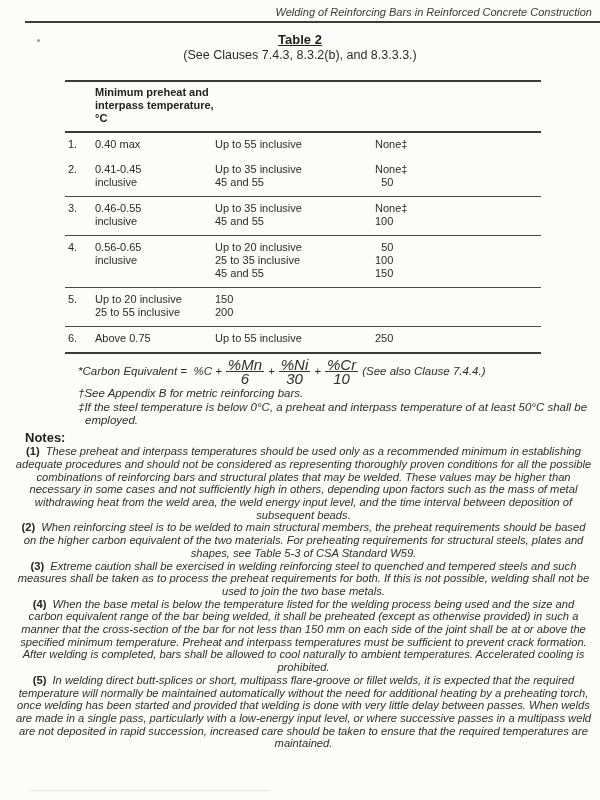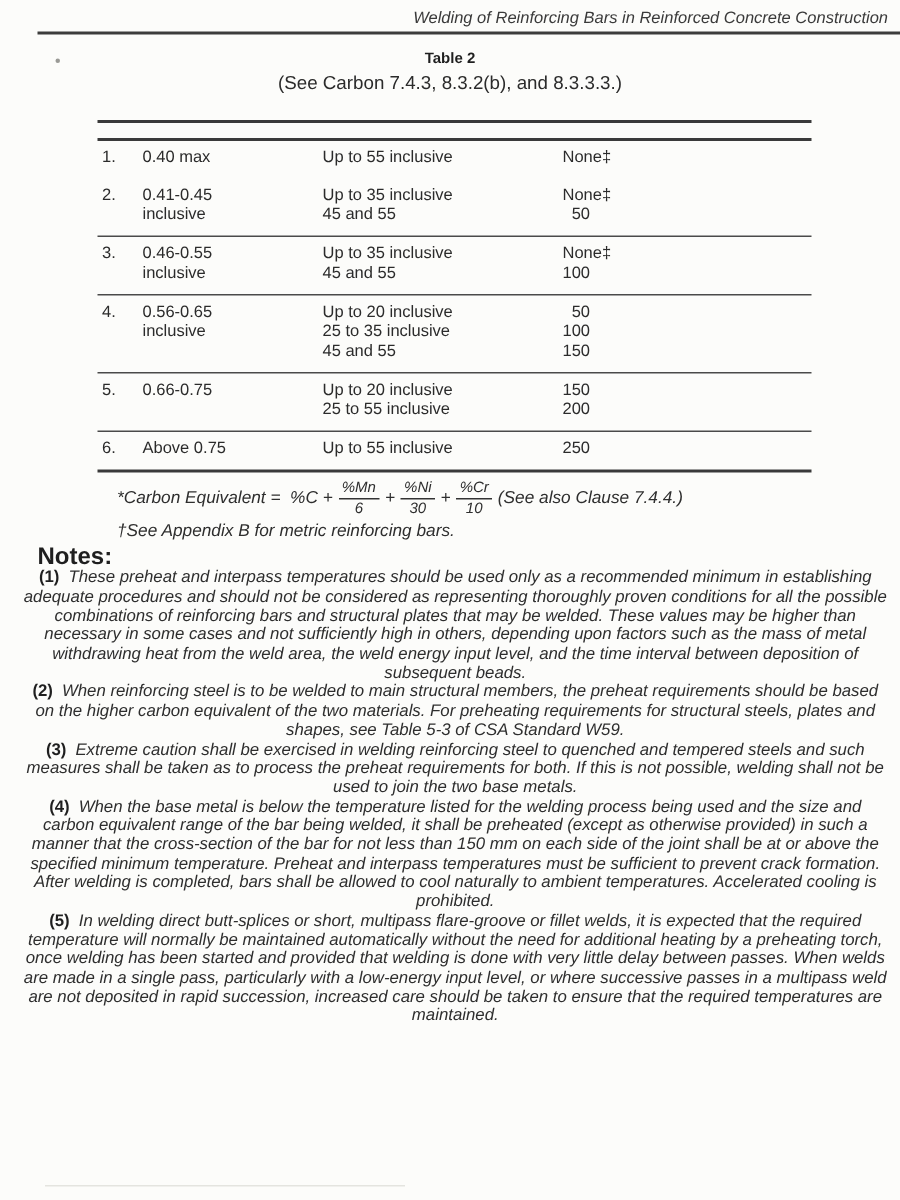--- a/index.html
+++ b/index.html
@@ -8,68 +8,70 @@
 
   
   .running-head{padding:6px 8px 3px 0;text-align:right;font-style:italic;font-size:11px;color:#3a3a3a;}
   .head-rule{margin-left:25px;border-top:2px solid #3c3c3c;height:0;}
 
   .artifact-dot{position:absolute;left:37px;top:39px;width:3px;height:3px;border-radius:50%;background:#9a9a96;}
 
   
   .title-block{margin-top:9px;text-align:center;line-height:15.5px;font-size:12.5px;}
   .title-block .bold{font-weight:bold;color:#1f1f1f;}
-  .title-block .t1{font-size:10px;}
+  .title-block .t1{font-size:13px;text-decoration:underline;}
 
   
   .tbl{margin:17px 0 0 65px;width:476px;border-top:2px solid #3a3a3a;border-bottom:2px solid #3a3a3a;font-size:11px;line-height:13px;}
   .thead{display:grid;grid-template-columns:30px 120px 160px 166px;align-items:end;padding:4px 0 6px;border-bottom:2px solid #3a3a3a;font-weight:bold;color:#222;}
   .trow{display:grid;grid-template-columns:30px 120px 160px 166px;padding:5px 0 7px;}
   .trow.sep{border-top:1px solid #4a4a4a;}
   .cell{white-space:pre-wrap;}
   .cell.numc{padding-left:3px;}
 
   
   .fnotes{margin:5px 8px 0 78px;font-style:italic;font-size:11.5px;line-height:13.5px;color:#2e2e2e;}
   .formula{display:flex;align-items:center;margin-bottom:3px;white-space:pre-wrap;}
   .fn-star{vertical-align:super;}
-  .frac{display:inline-block;text-align:center;font-size:10px;line-height:11px;margin:0 4px;vertical-align:middle;}
+  .frac{display:inline-block;text-align:center;font-size:15px;line-height:11px;margin:0 4px;vertical-align:middle;}
   .frac .fnum{display:block;border-bottom:1px solid #333;padding:0 2px 1px;}
   .frac .fden{display:block;padding-top:1px;}
   .fline{white-space:pre-wrap;}
   .fline.hang{padding-left:7px;text-indent:-7px;}
 
   
   .notes{margin:4px 8px 0 15px;font-size:11.2px;line-height:12.7px;}
-  .notes-heading{font-weight:bold;color:#1f1f1f;margin:0 0 1px 10px;font-size:16px;}
+  .notes-heading{font-weight:bold;color:#1f1f1f;margin:0 0 1px 10px;font-size:13px;}
   .note{margin:0;text-align:center;}
   .note .nnum{font-weight:bold;font-style:normal;color:#1f1f1f;margin-right:6px;}
   .note .ntext{font-style:italic;color:#2e2e2e;}
 
   .bottom-line{position:absolute;left:30px;top:790px;width:240px;height:1px;background:#e4e4df;}
 </style>
 </head>
 <body>
 
 <div class="page">
 
   <div class="running-head">
     <span>Welding of Reinforcing Bars in Reinforced Concrete Construction</span>
   </div>
   <div class="head-rule"></div>
   <div class="artifact-dot"></div>
 
   <div class="title-block">
     <div class="t1 bold">Table 2</div>
-    <div class="t3">(See Carbon 7.4.3, 8.3.2(b), and 8.3.3.3.)</div>
+    <div class="t3">(See Clauses 7.4.3, 8.3.2(b), and 8.3.3.3.)</div>
   </div>
 
   <div class="tbl">
     <div class="thead">
       <div class="cell"></div>
+      <div class="cell">Minimum preheat and
+interpass temperature, °C</div>
     </div>
 
     <div class="trow">
       <div class="cell numc">1.</div>
       <div class="cell">0.40 max</div>
       <div class="cell">Up to 55 inclusive</div>
       <div class="cell">None‡</div>
     </div>
 
     <div class="trow">
@@ -99,21 +101,20 @@
       <div class="cell">Up to 20 inclusive
 25 to 35 inclusive
 45 and 55</div>
       <div class="cell">  50
 100
 150</div>
     </div>
 
     <div class="trow sep">
       <div class="cell numc">5.</div>
-      <div class="cell">0.66-0.75</div>
       <div class="cell">Up to 20 inclusive
 25 to 55 inclusive</div>
       <div class="cell">150
 200</div>
     </div>
 
     <div class="trow sep">
       <div class="cell numc">6.</div>
       <div class="cell">Above 0.75</div>
       <div class="cell">Up to 55 inclusive</div>
@@ -125,20 +126,21 @@
     <div class="formula">
       <span class="fn-star">*</span><span>Carbon Equivalent =  %C +</span>
       <span class="frac"><span class="fnum">%Mn</span><span class="fden">6</span></span>
       <span>+</span>
       <span class="frac"><span class="fnum">%Ni</span><span class="fden">30</span></span>
       <span>+</span>
       <span class="frac"><span class="fnum">%Cr</span><span class="fden">10</span></span>
       <span>(See also Clause 7.4.4.)</span>
     </div>
     <div class="fline">†See Appendix B for metric reinforcing bars.</div>
+    <div class="fline hang">‡If the steel temperature is below 0°C, a preheat and interpass temperature of at least 50°C shall be employed.</div>
   </div>
 
   <div class="notes">
     <div class="notes-heading">Notes:</div>
     <p class="note"><span class="nnum">(1)</span><span class="ntext">These preheat and interpass temperatures should be used only as a recommended minimum in establishing adequate procedures and should not be considered as representing thoroughly proven conditions for all the possible combinations of reinforcing bars and structural plates that may be welded. These values may be higher than necessary in some cases and not sufficiently high in others, depending upon factors such as the mass of metal withdrawing heat from the weld area, the weld energy input level, and the time interval between deposition of subsequent beads.</span></p>
     <p class="note"><span class="nnum">(2)</span><span class="ntext">When reinforcing steel is to be welded to main structural members, the preheat requirements should be based on the higher carbon equivalent of the two materials.  For preheating requirements for structural steels, plates and shapes, see Table 5-3 of CSA Standard W59.</span></p>
     <p class="note"><span class="nnum">(3)</span><span class="ntext">Extreme caution shall be exercised in welding reinforcing steel to quenched and tempered steels and such measures shall be taken as to process the preheat requirements for both.  If this is not possible, welding shall not be used to join the two base metals.</span></p>
     <p class="note"><span class="nnum">(4)</span><span class="ntext">When the base metal is below the temperature listed for the welding process being used and the size and carbon equivalent range of the bar being welded, it shall be preheated (except as otherwise provided) in such a manner that the cross-section of the bar for not less than 150 mm on each side of the joint shall be at or above the specified minimum temperature. Preheat and interpass temperatures must be sufficient to prevent crack formation.  After welding is completed, bars shall be allowed to cool naturally to ambient temperatures. Accelerated cooling is prohibited.</span></p>
     <p class="note"><span class="nnum">(5)</span><span class="ntext">In welding direct butt-splices or short, multipass flare-groove or fillet welds, it is expected that the required temperature will normally be maintained automatically without the need for additional heating by a preheating torch, once welding has been started and provided that welding is done with very little delay between passes. When welds are made in a single pass, particularly with a low-energy input level, or where successive passes in a multipass weld are not deposited in rapid succession, increased care should be taken to ensure that the required temperatures are maintained.</span></p>
   </div>

